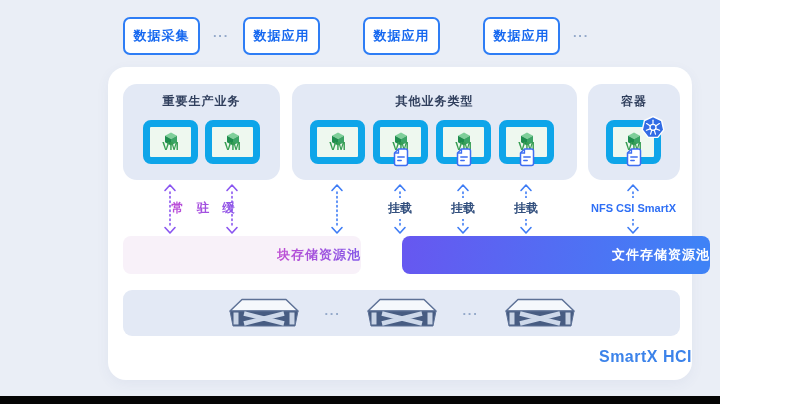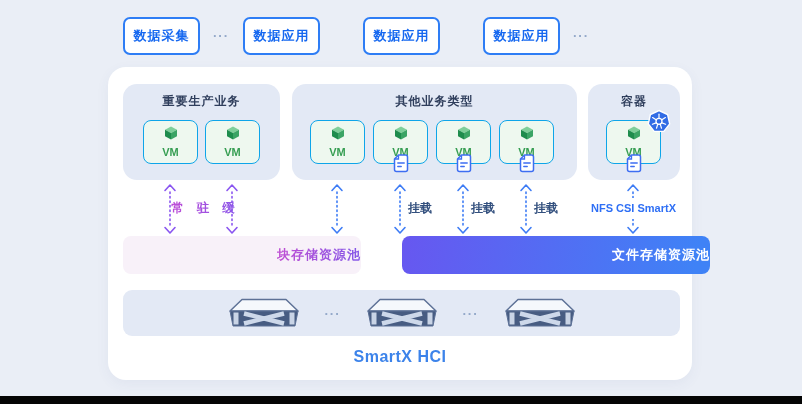--- a/index.html
+++ b/index.html
@@ -1,71 +1,71 @@
 <!DOCTYPE html>
 <html><head>
 <meta charset="utf-8">
 <style>
   html,body{margin:0;padding:0;}
   body{font-family:"Liberation Sans","DejaVu Sans",sans-serif;}
-  .stage{position:relative;width:802px;height:404px;background:#eaeef6;overflow:hidden;text-decoration:underline;}
+  .stage{position:relative;width:720px;height:404px;background:#eaeef6;overflow:hidden;text-decoration:underline;}
 
   
   .app-box{position:absolute;top:17px;width:77px;height:38px;background:#ffffff;
     border:2px solid #2e7df5;border-radius:7px;display:flex;align-items:center;justify-content:center;
     color:#1668f0;font-size:13px;font-weight:700;letter-spacing:1px;box-sizing:border-box;}
   .dots{position:absolute;color:#93a8c9;font-size:13px;font-weight:700;letter-spacing:1px;}
   .dots.top{top:17px;height:38px;line-height:38px;text-align:center;width:24px;}
 
   
   .card{position:absolute;left:108px;top:67px;width:584px;height:313px;background:#ffffff;
     border-radius:18px;box-shadow:0 4px 14px rgba(60,80,130,0.06);}
 
   
   .section{position:absolute;top:84px;height:96px;background:#e3e9f5;border-radius:14px;}
   .section-title{position:absolute;top:9px;left:0;width:100%;text-align:center;
     color:#2f3e5c;font-size:12px;font-weight:700;letter-spacing:1px;}
 
   
-  .vm{position:absolute;top:36px;width:55px;height:44px;background:#eef8ef;border:1px solid #0ea5e9;
+  .vm{position:absolute;top:36px;width:55px;height:44px;background:#eef8ef;border:7px solid #0ea5e9;
     border-radius:8px;box-sizing:border-box;}
   .vm .cube{position:absolute;top:5px;left:50%;transform:translateX(-50%);}
   .vm .vm-label{position:absolute;bottom:5px;left:0;width:100%;text-align:center;
     color:#379e53;font-size:11px;font-weight:700;}
   .file-badge{position:absolute;bottom:-10px;left:50%;transform:translateX(-50%);}
   .k8s-badge{position:absolute;top:-12px;right:-12px;}
 
   
   .arrow{position:absolute;top:183px;}
   .arrow.purple{color:#8a55f0;}
   .arrow.blue{color:#3e7cf5;}
 
   
   .link-label{position:absolute;top:198px;height:21px;line-height:21px;background:#ffffff;
     text-align:center;font-weight:700;}
   .cache-label{left:148px;width:110px;font-size:12.5px;letter-spacing:13px;text-indent:13px;
     background-image:linear-gradient(90deg,#cf4ad0,#7a58ef);
     -webkit-background-clip:text;background-clip:text;color:transparent;background-color:#ffffff;}
-  .mount-label{width:36px;color:#33507e;font-size:12px;margin-left:20px;}
+  .mount-label{width:36px;color:#33507e;font-size:12px;}
   .nfs-label{left:584px;width:99px;color:#2e6ff5;font-size:11px;white-space:nowrap;}
 
   
   .pool{position:absolute;top:236px;height:38px;border-radius:8px;display:flex;
     align-items:center;justify-content:flex-end;font-size:13px;font-weight:600;letter-spacing:1px;}
   .pool-block{left:123px;width:238px;background:#f8f1f9;}
   .pool-block span{background-image:linear-gradient(90deg,#bf4fd3,#8457e8);
     -webkit-background-clip:text;background-clip:text;color:transparent;}
   .pool-file{left:382px;width:308px;background:linear-gradient(100deg,#6757f0 0%,#3f82f6 95%);color:#ffffff;margin-left:20px;}
 
   
   .hw-bar{position:absolute;left:123px;top:290px;width:557px;height:46px;background:#e3e9f5;
     border-radius:9px;display:flex;align-items:center;justify-content:center;gap:25px;}
   .hw-bar .dots{position:static;}
 
-  .hci-label{position:absolute;left:108px;top:348px;width:584px;text-align:center;
+  .hci-label{position:absolute;left:108px;top:348px;width:584px;text-align:right;
     color:#3c83ea;font-size:16px;font-weight:700;letter-spacing:0.5px;}
 
   .black-strip{position:absolute;left:0;top:396px;width:802px;height:8px;background:#050505;}
 </style>
 </head>
 <body>
 
 <div class="stage">
 
   <div class="app-box" style="left:123px">数据采集</div>

